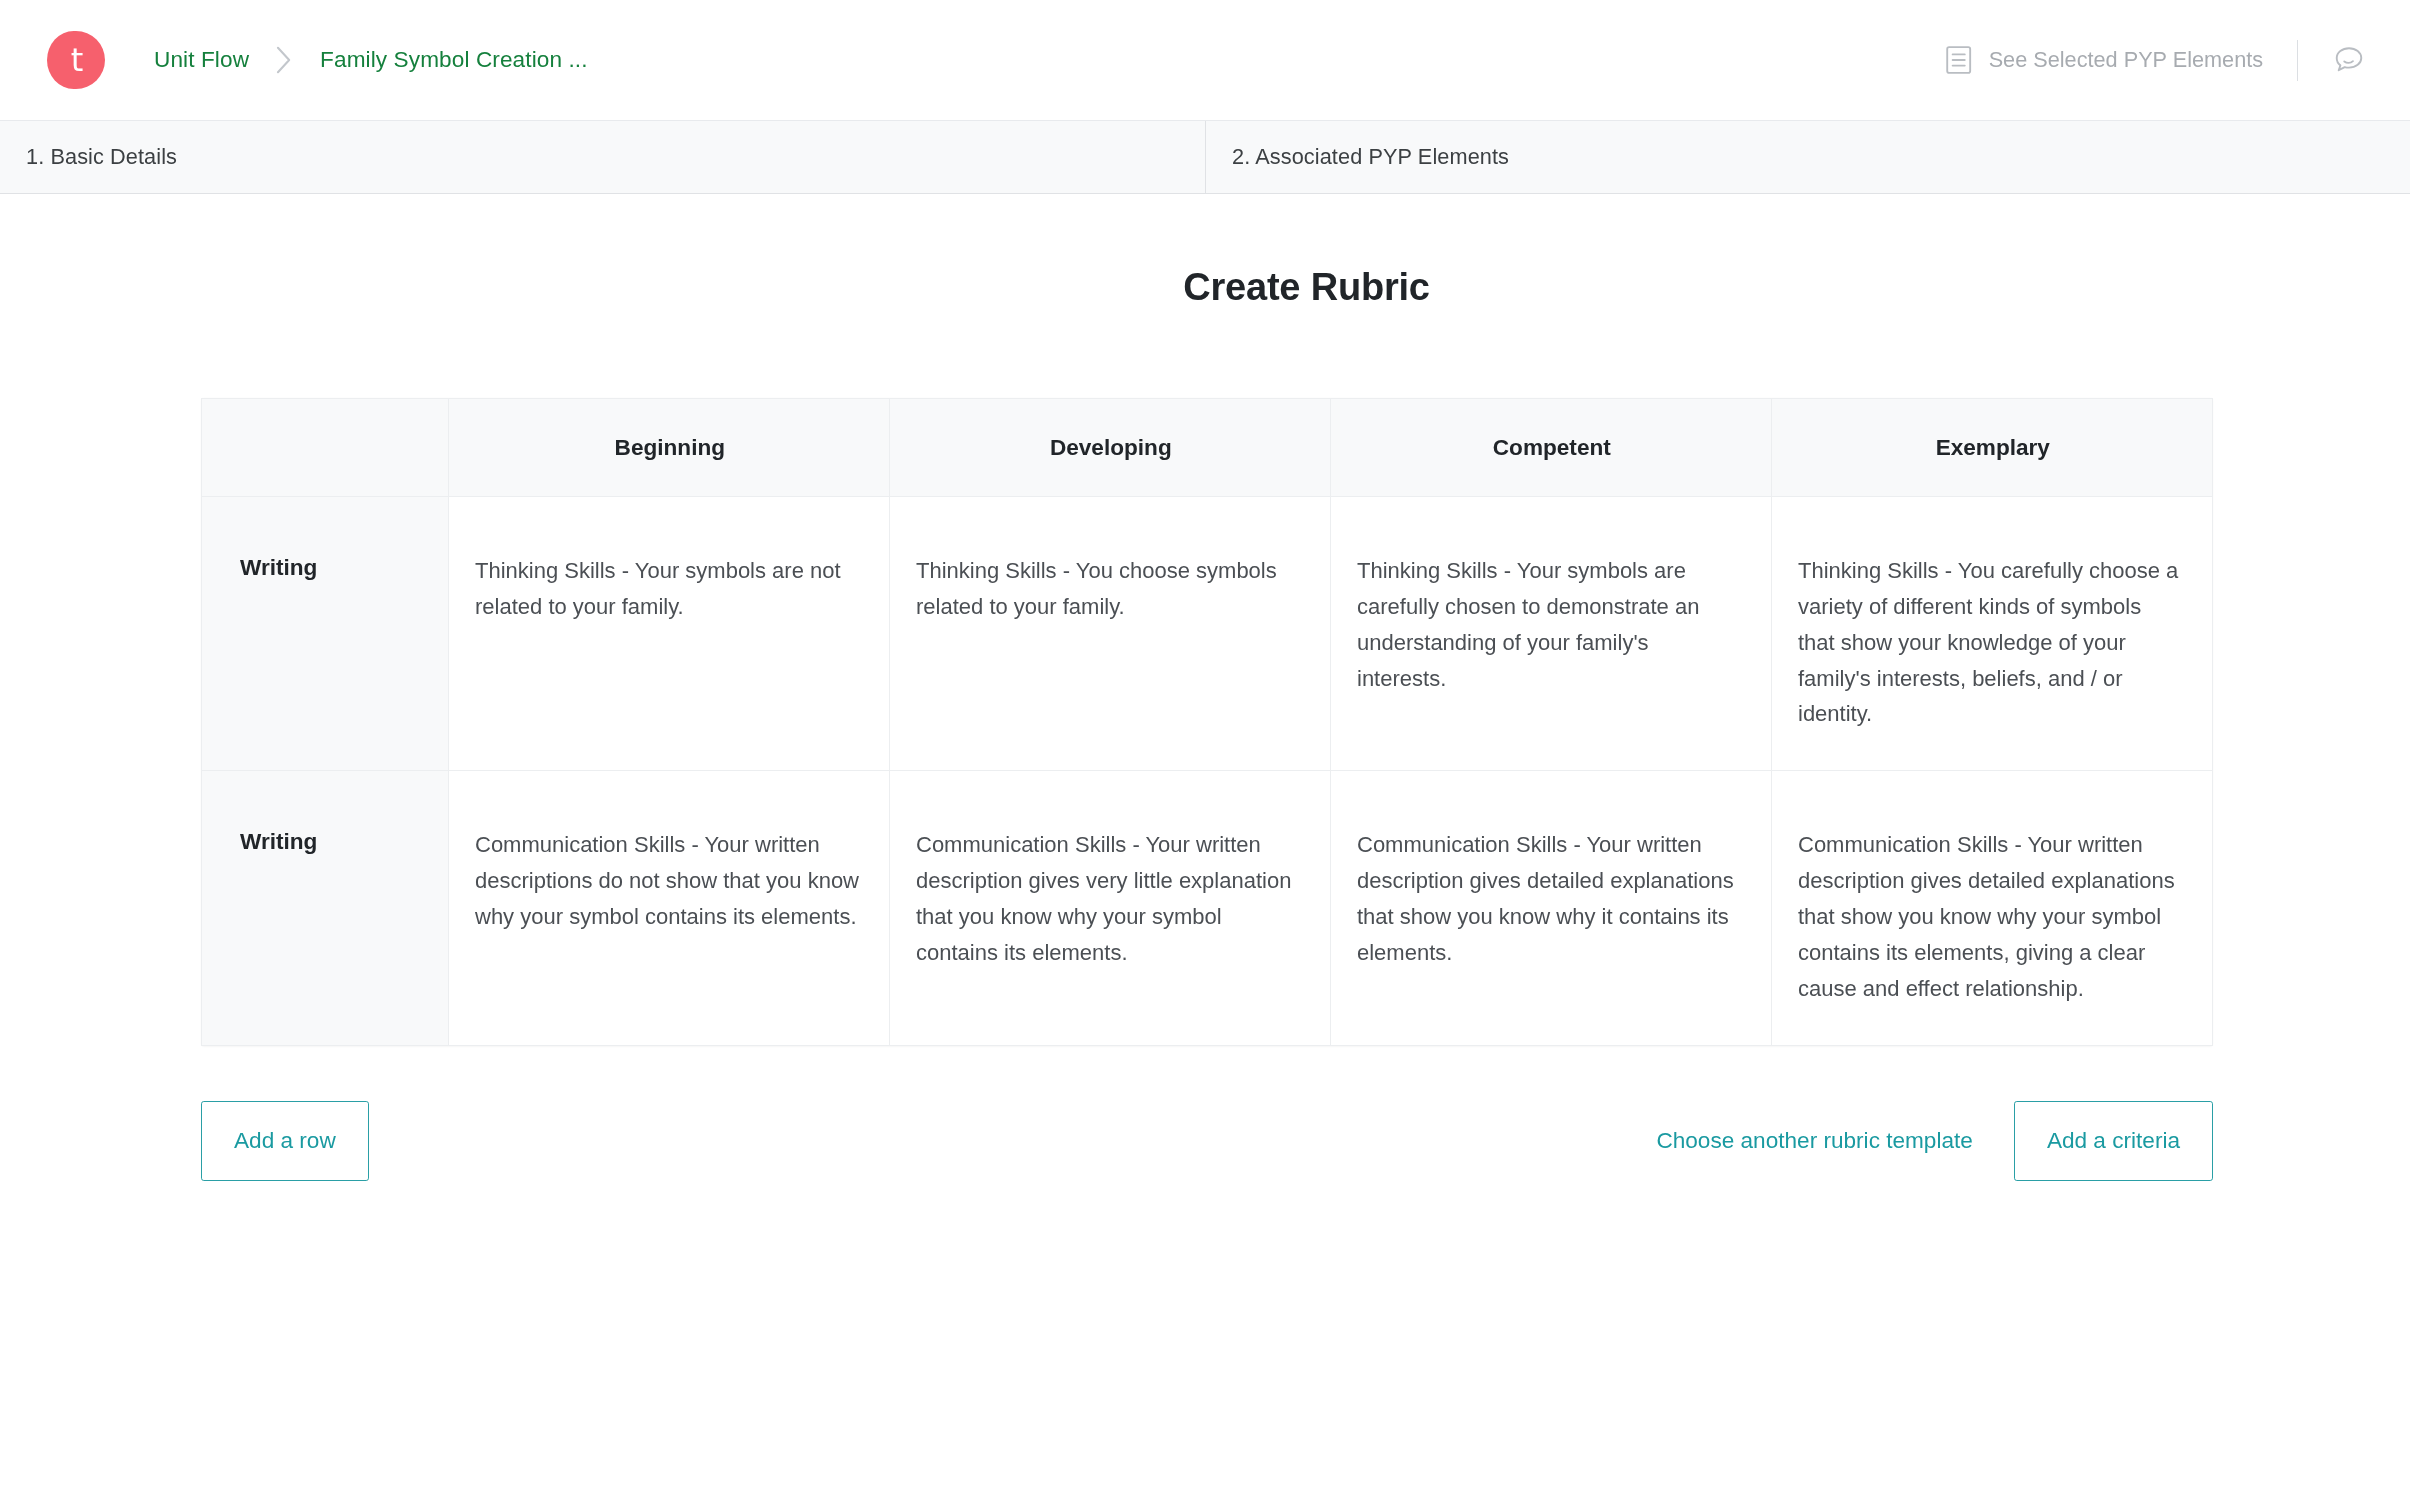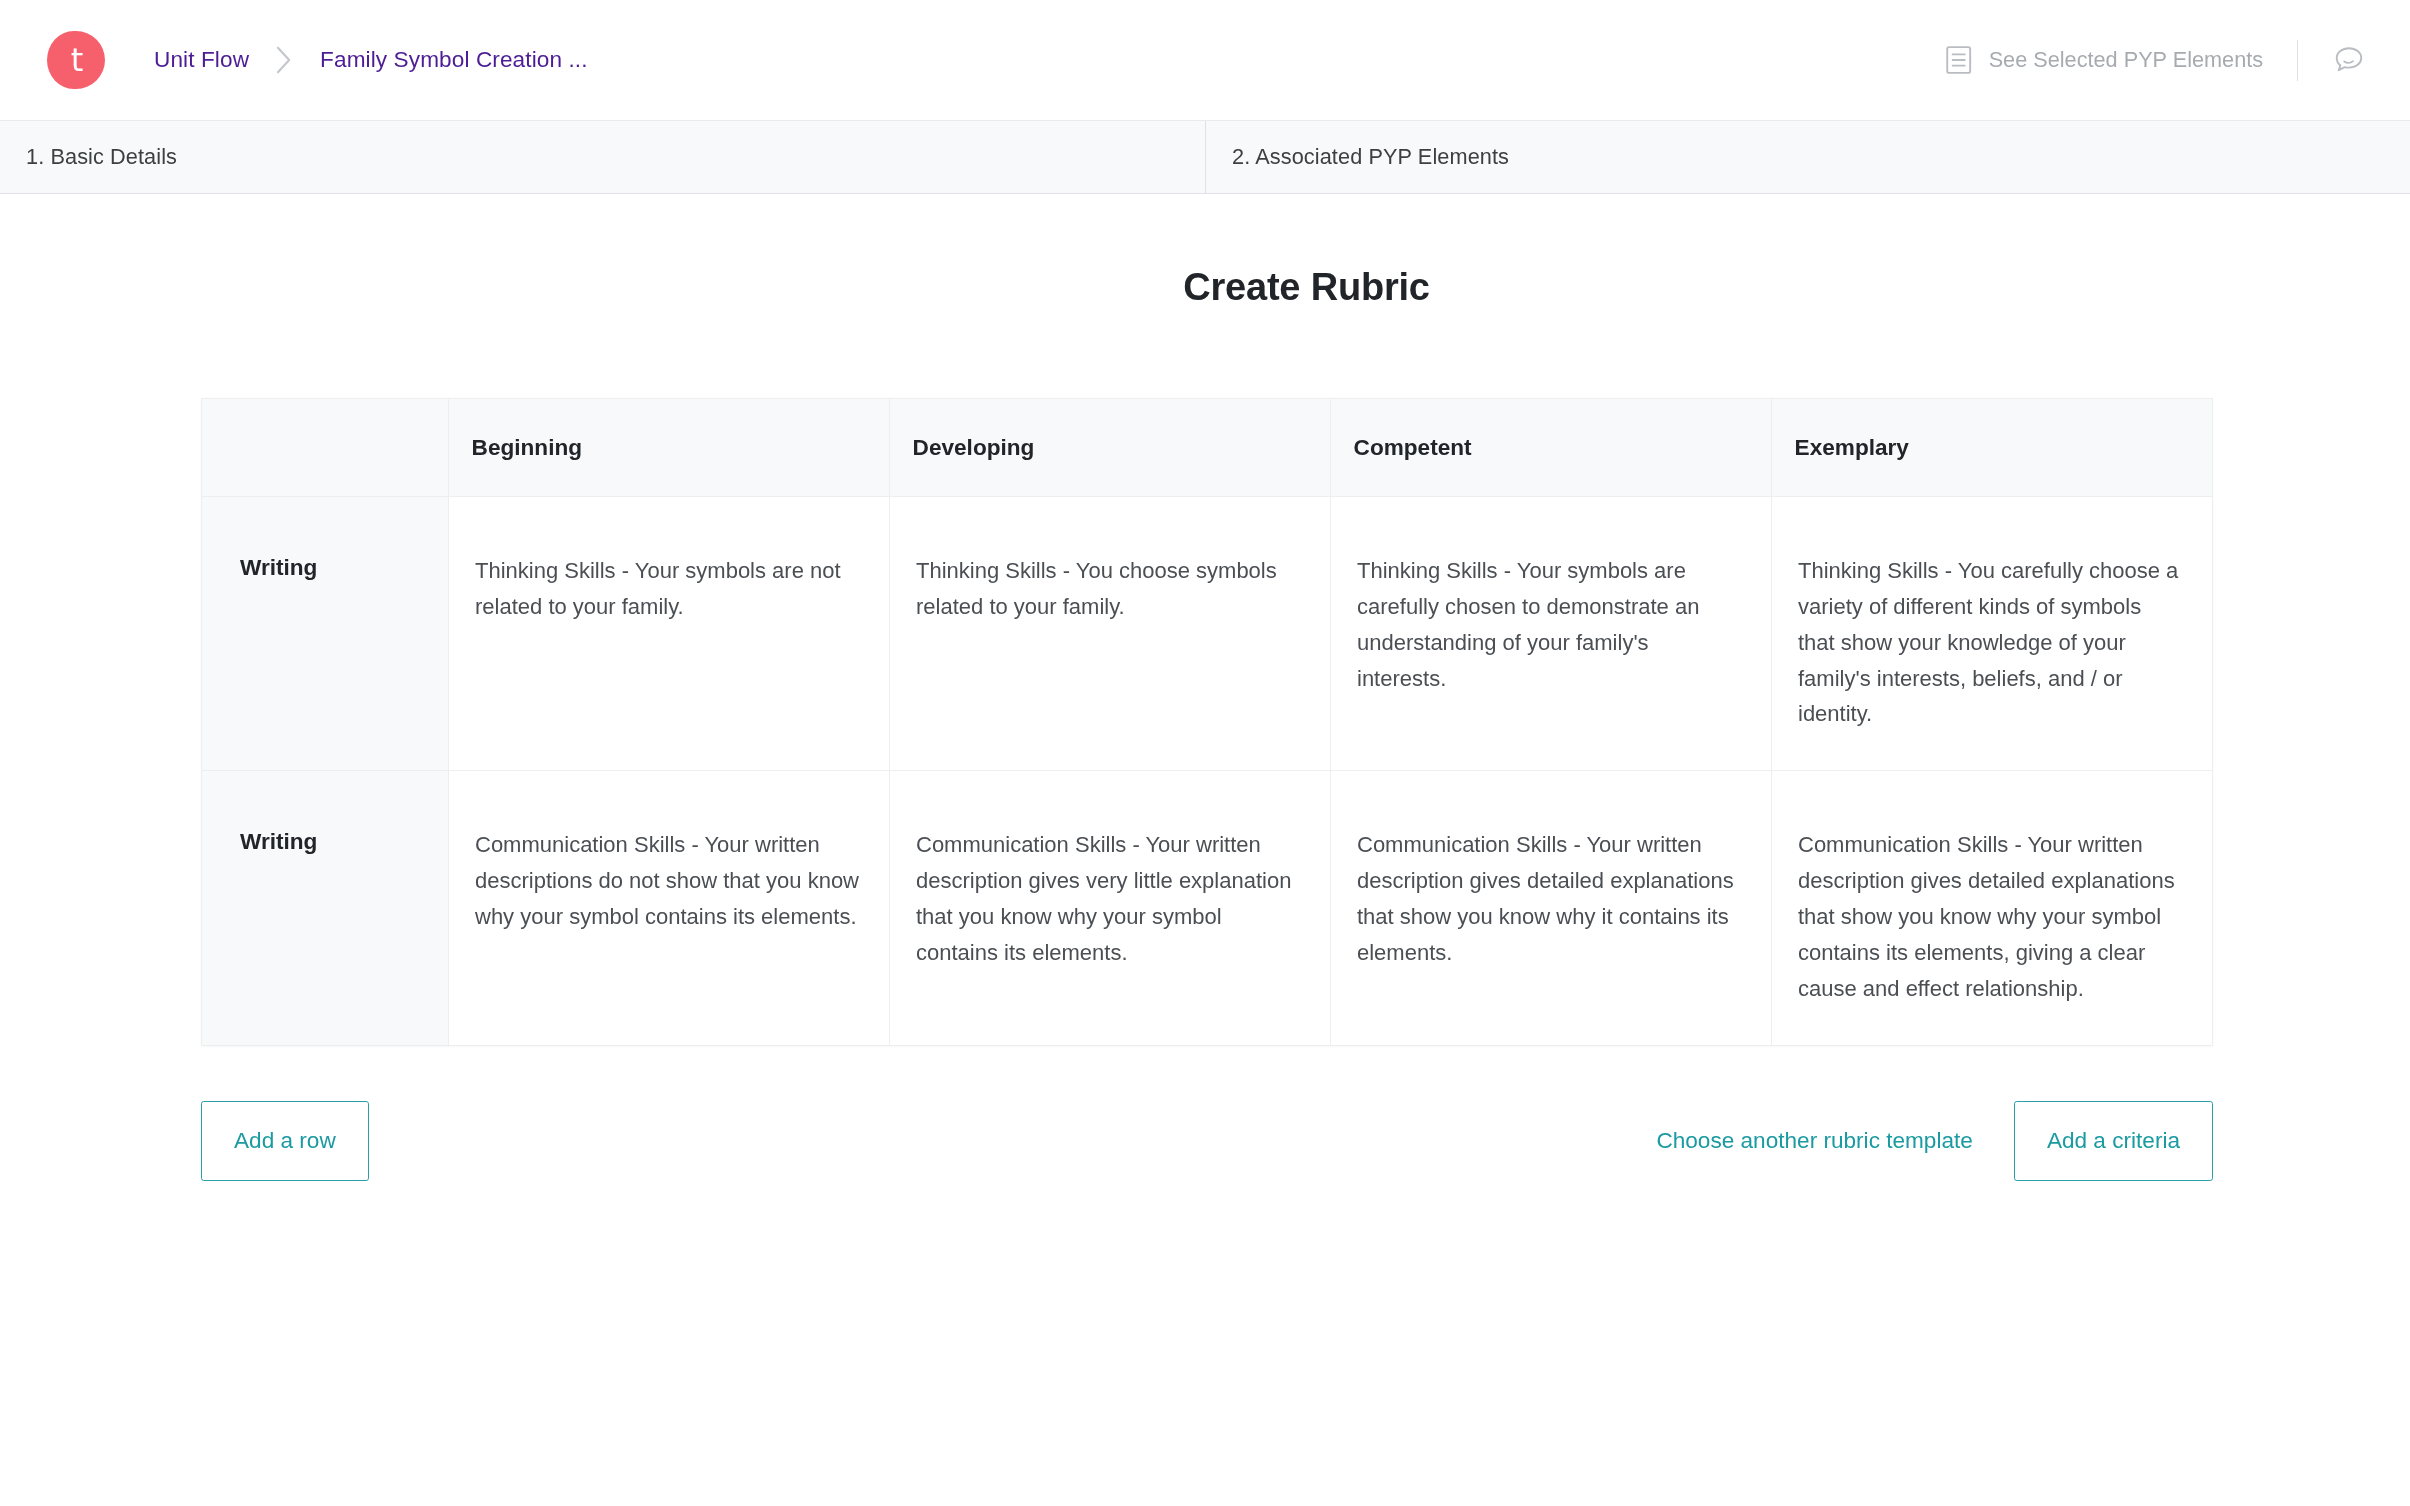--- a/index.html
+++ b/index.html
@@ -57,21 +57,21 @@
   }
 
   .breadcrumb {
     display: flex;
     align-items: center;
     margin-left: 49px;
     gap: 0;
   }
   .bc-item {
     font-size: 22.6px;
-    color: #4c1d95;
+    color: #15803d;
     letter-spacing: 0.1px;
     white-space: nowrap;
   }
   .bc-sep {
     margin: 0 26px;
     display: inline-flex;
     align-items: center;
   }
   .bc-sep svg { display: block; }
 
@@ -152,21 +152,21 @@
     background: #ffffff;
     box-shadow: 0 0.9px 1.9px rgba(0,0,0,0.04);
   }
   table.rubric th, table.rubric td {
     border: 0.9px solid #eceef0;
     vertical-align: top;
   }
   thead th {
     background: #f8f9fa;
     height: 98px;
-    text-align: left;
+    text-align: center;
     font-size: 22.6px;
     font-weight: bold;
     color: #212529;
     padding: 36px 21px 0 22.6px;
   }
   thead th.corner { background: #f8f9fa; }
   tbody th.rowhead {
     background: #f8f9fa;
     text-align: left;
     font-size: 22.6px;

